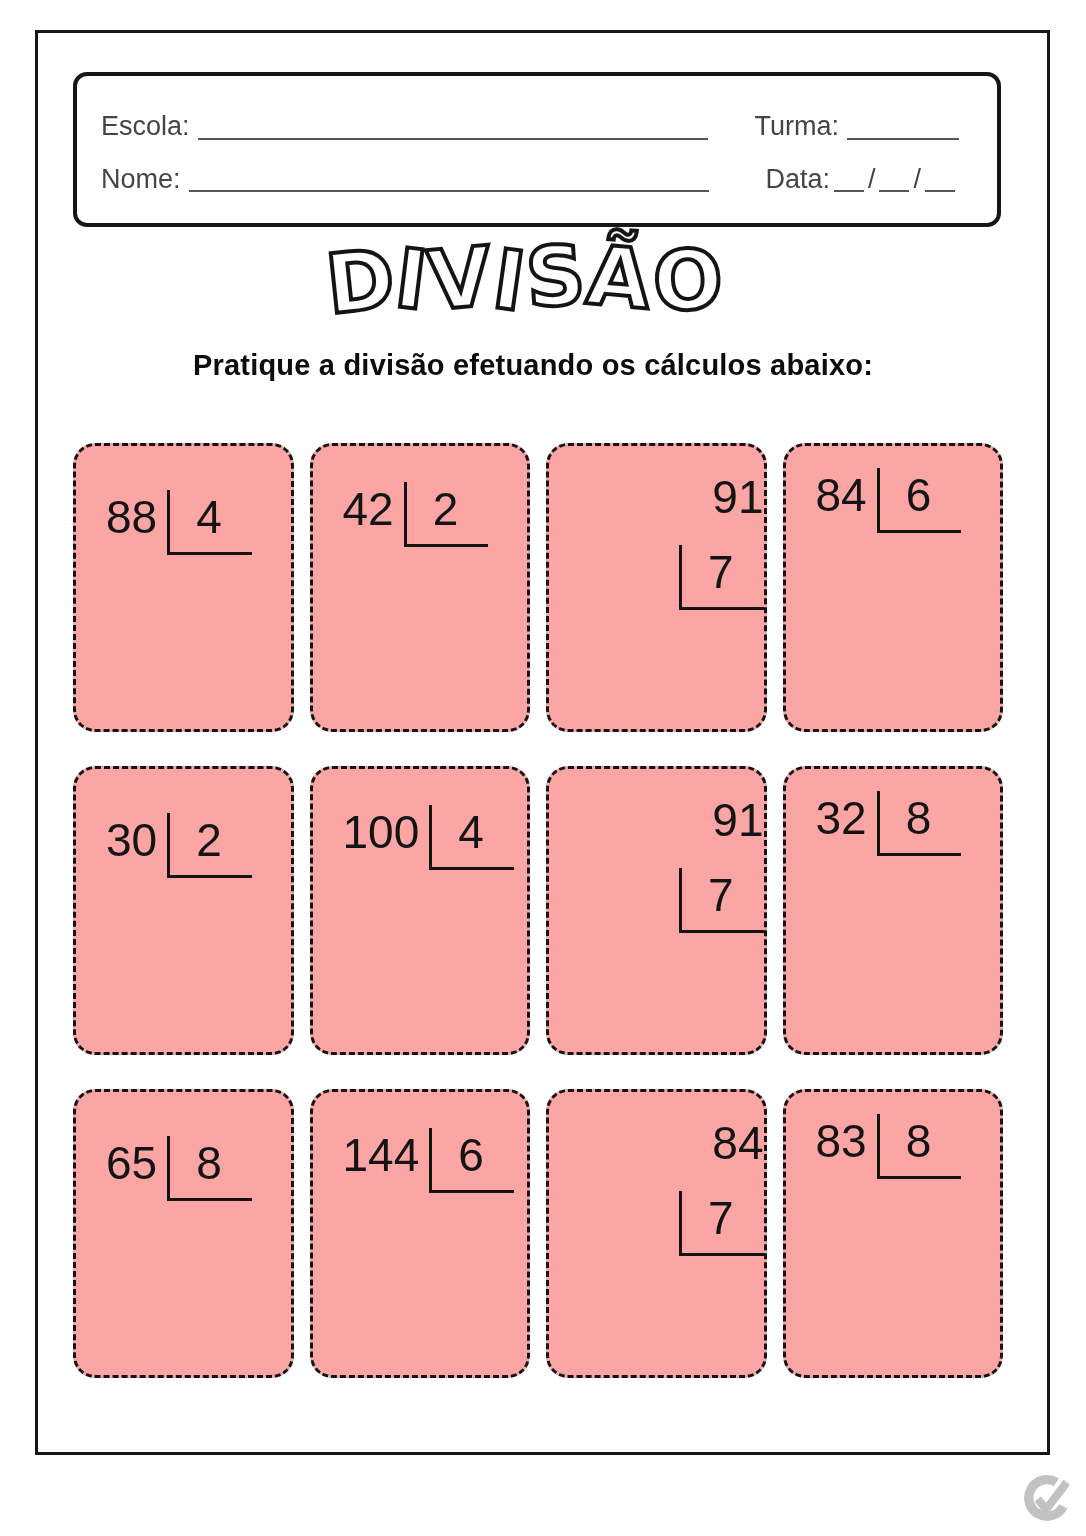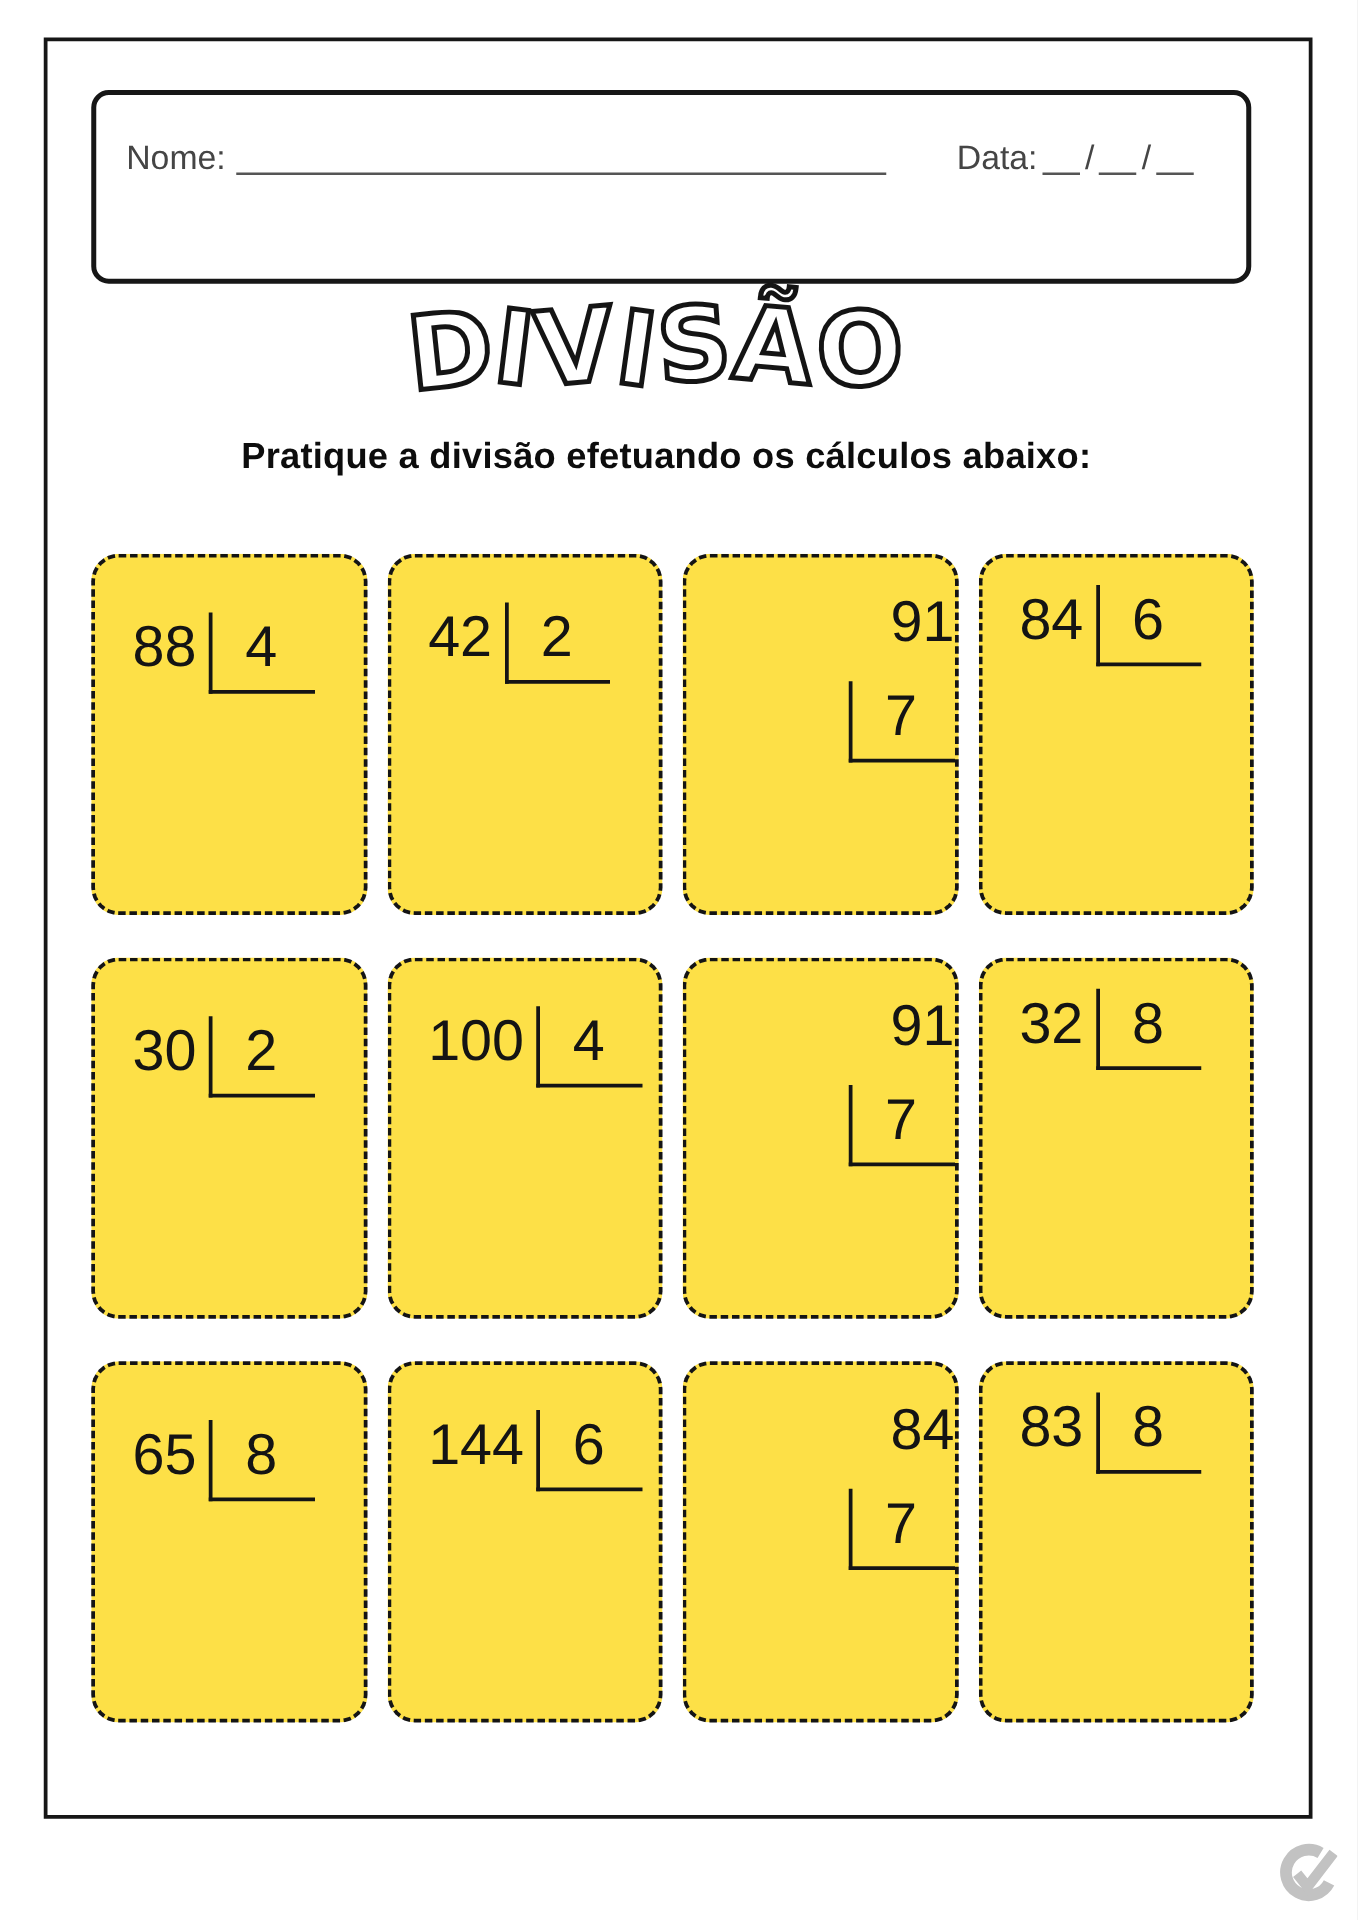--- a/index.html
+++ b/index.html
@@ -100,21 +100,21 @@
     display: grid;
     grid-template-columns: repeat(4, 1fr);
     grid-template-rows: repeat(3, 289px);
     column-gap: 16px;
     row-gap: 34px;
   }
   .cell {
     border: 3px dashed #141414;
     border-radius: 22px;
     padding-left: 30px;
-    background: #fde047;
+    background: #fca5a5;
   }
   .problem {
     display: flex;
     align-items: flex-end;
     gap: 10px;
   }
   
   .cell:nth-child(4n+1) .problem { margin-top: 44px; }
   .cell:nth-child(4n+2) .problem { margin-top: 36px; text-align: right; }
   .cell:nth-child(4n+3) .problem { margin-top: 28px; flex-direction: column; }
@@ -148,20 +148,26 @@
 </style>
 </head>
 <body>
 
 <div class="page">
 
   <div class="frame"></div>
 
   <div class="header-box">
     <div class="h-row">
+      <span class="h-label">Escola:</span>
+      <span class="blank blank-grow"></span>
+      <span class="h-label label-turma">Turma:</span>
+      <span class="blank blank-turma"></span>
+    </div>
+    <div class="h-row">
       <span class="h-label">Nome:</span>
       <span class="blank blank-grow"></span>
       <span class="h-label label-data">Data:</span>
       <span class="blank blank-date"></span>
       <span class="slash">/</span>
       <span class="blank blank-date"></span>
       <span class="slash">/</span>
       <span class="blank blank-date"></span>
     </div>
   </div>

